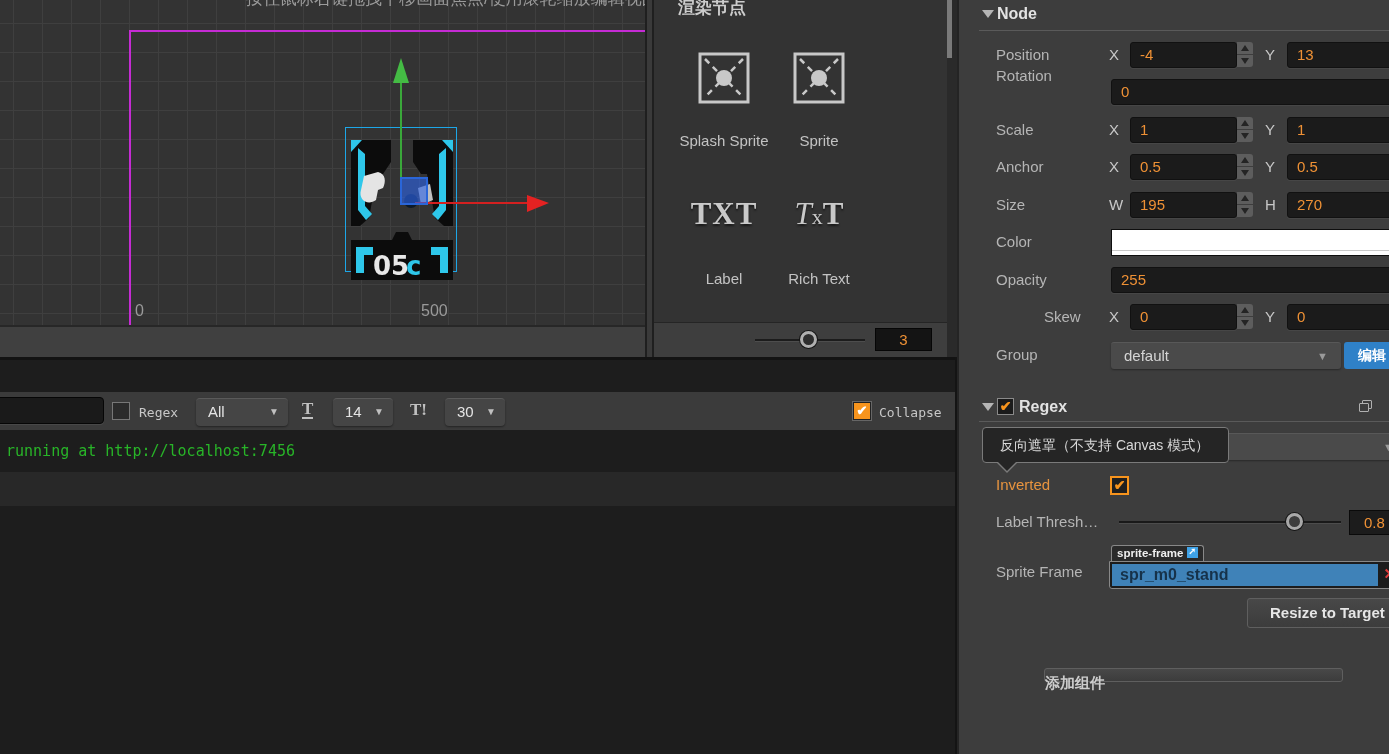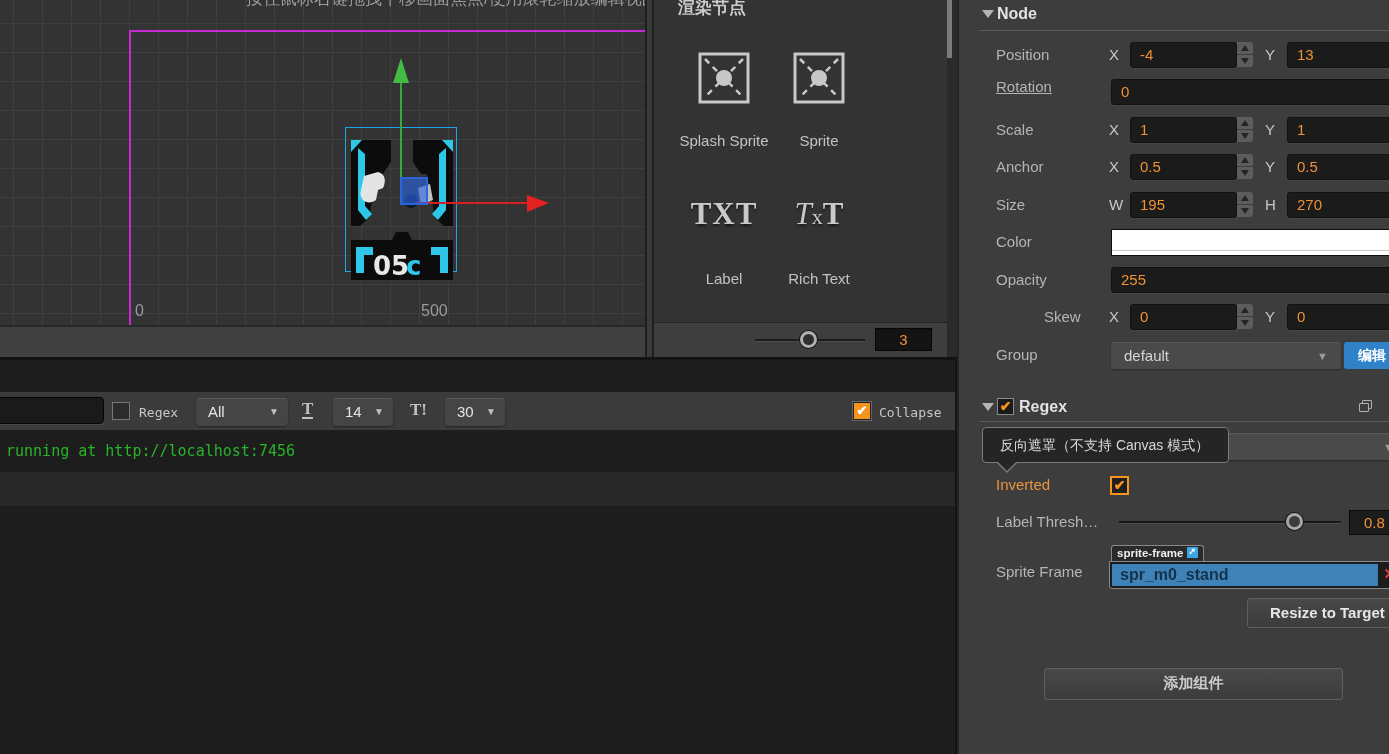--- a/index.html
+++ b/index.html
@@ -98,21 +98,21 @@
   .alpha-handle { position:absolute; left:327px; top:513px; width:17px; height:17px; border-radius:50%; background:#3c3c3c; border:3px solid #a8a8a8; box-shadow:0 0 0 1px #151515; }
   .alpha-value { position:absolute; left:390px; top:510px; width:52px; height:25px; background:#1c1c1c; border:1px solid #0a0a0a; color:#ef9135; font-size:15px; line-height:23px; padding-left:14px; }
   .sf-tag { position:absolute; left:152px; top:545px; height:17px; background:#2a2a2a; border:1px solid #888; border-bottom:none; border-radius:3px 3px 0 0; color:#eee; font-size:11.5px; font-weight:bold; line-height:15px; padding:0 5px; }
   .sf-link { display:inline-block; width:11px; height:11px; background:#3fa3e8; margin-left:4px; position:relative; top:1px; text-align:center; }
   .sf-link:after { content:"➚"; position:absolute; left:1px; top:-3px; font-size:9px; color:#fff; }
   .sf-field { position:absolute; left:150px; top:561px; width:290px; height:28px; background:#1c1c1c; border:1px solid #888; border-radius:0 3px 3px 3px; }
   .sf-blue { position:absolute; left:2px; top:2px; width:266px; height:22px; background:#3f82b8; color:#16324a; font-size:16px; font-weight:bold; line-height:22px; padding-left:8px; }
   .sf-x { position:absolute; right:2px; top:3px; color:#e03c3c; font-size:15px; font-weight:bold; }
   .btn { position:absolute; background:linear-gradient(#484848,#3c3c3c); border:1px solid #5f5f5f; border-radius:3px; color:#e6e6e6; font-weight:bold; font-size:15px; }
   .btn-resize { left:288px; top:598px; width:170px; height:30px; line-height:28px; padding-left:22px; }
-  .btn-add { left:85px; top:668px; width:299px; height:32px; line-height:28px; text-align:center; color:#ccc; }
+  .btn-add { left:85px; top:668px; width:299px; height:14px; line-height:28px; text-align:left; color:#ccc; }
 </style>
 </head>
 <body>
 
 <div id="root">
 
   <div id="scene">
     <div class="hint-clip">
       <div class="scene-hint">按住鼠标右键拖拽平移画面焦点/使用滚轮缩放编辑视图</div>
     </div>
@@ -215,21 +215,21 @@
         <div class="up">
           <div class="t"></div>
         </div>
         <div class="dn">
           <div class="t"></div>
         </div>
       </div>
     <div class="axis" style="left:306px;top:42px;">Y</div>
     <div class="field" style="left:328px;top:42px;width:110px;">13</div>
 
-    <div class="ins-label" style="top:74px;text-decoration:underline;">Rotation</div>
+    <div class="ins-label" style="top:63px;">Rotation</div>
     <div class="field" style="left:152px;top:79px;width:290px;">0</div>
 
     <div class="ins-label" style="top:117px;">Scale</div>
     <div class="axis" style="left:150px;top:117px;">X</div>
     <div class="field" style="left:171px;top:117px;width:107px;">1</div>
     <div class="stepper" style="left:278px;top:117px;">
         <div class="up">
           <div class="t"></div>
         </div>
         <div class="dn">

